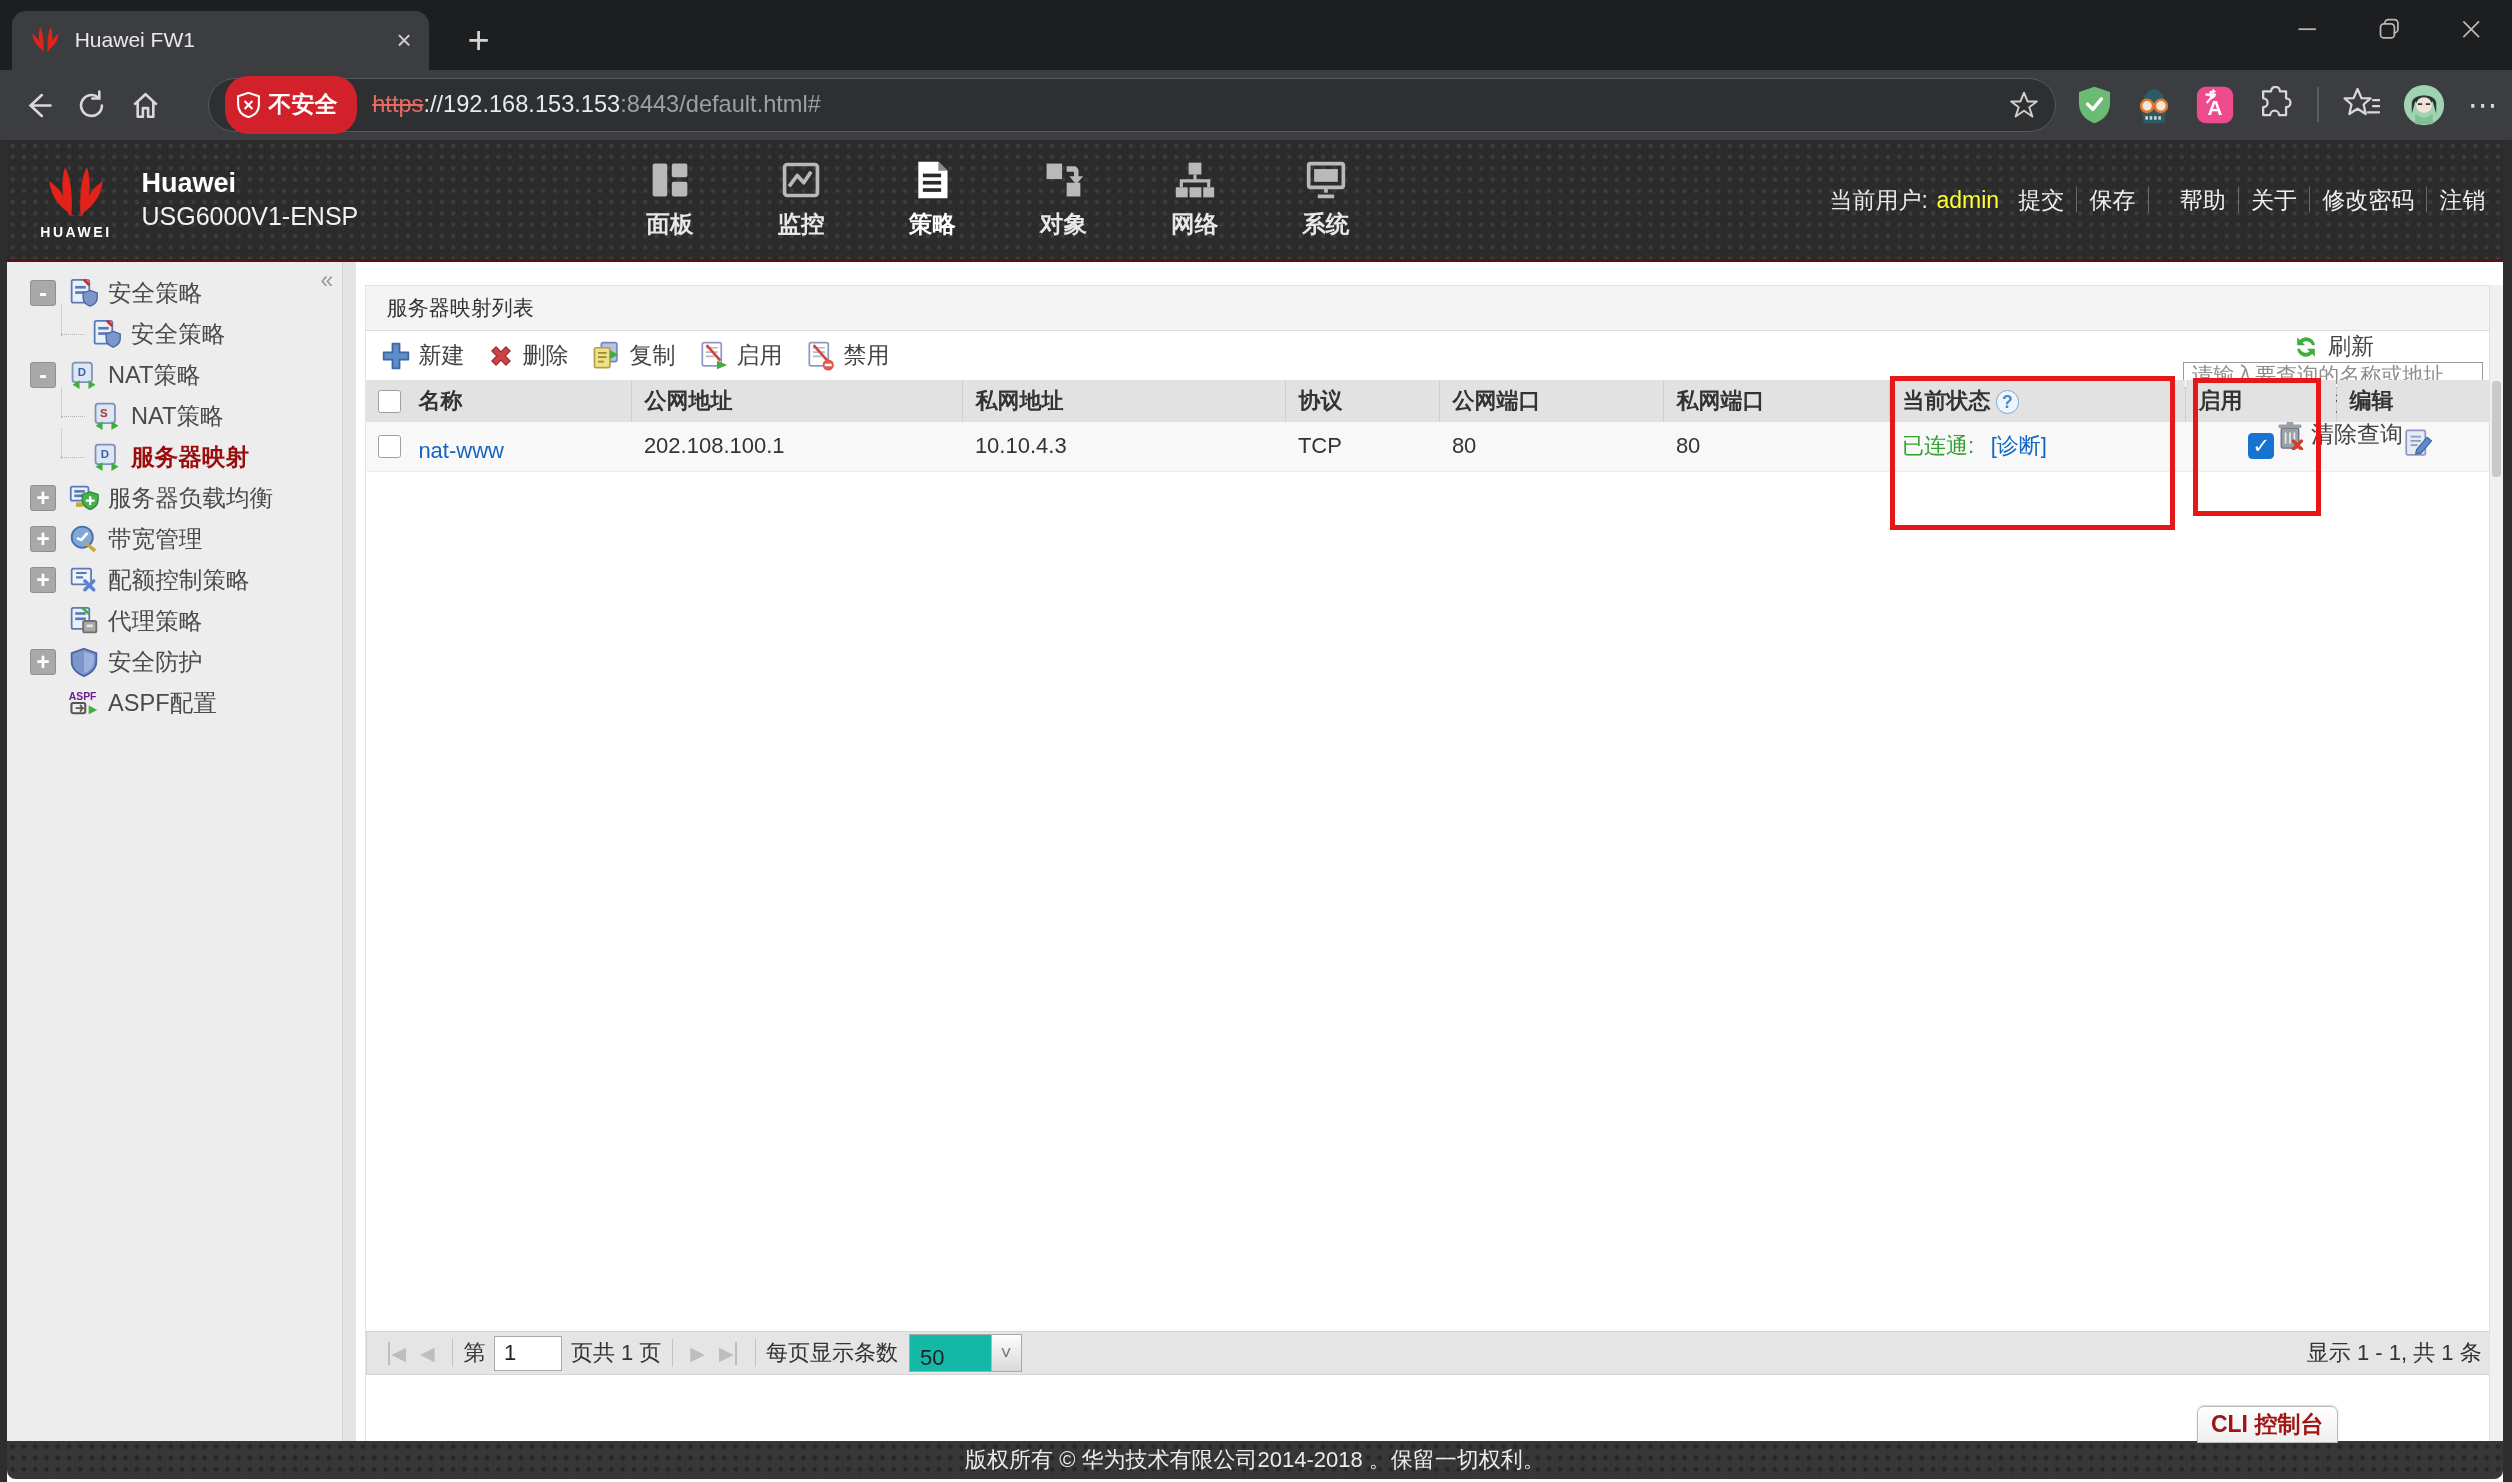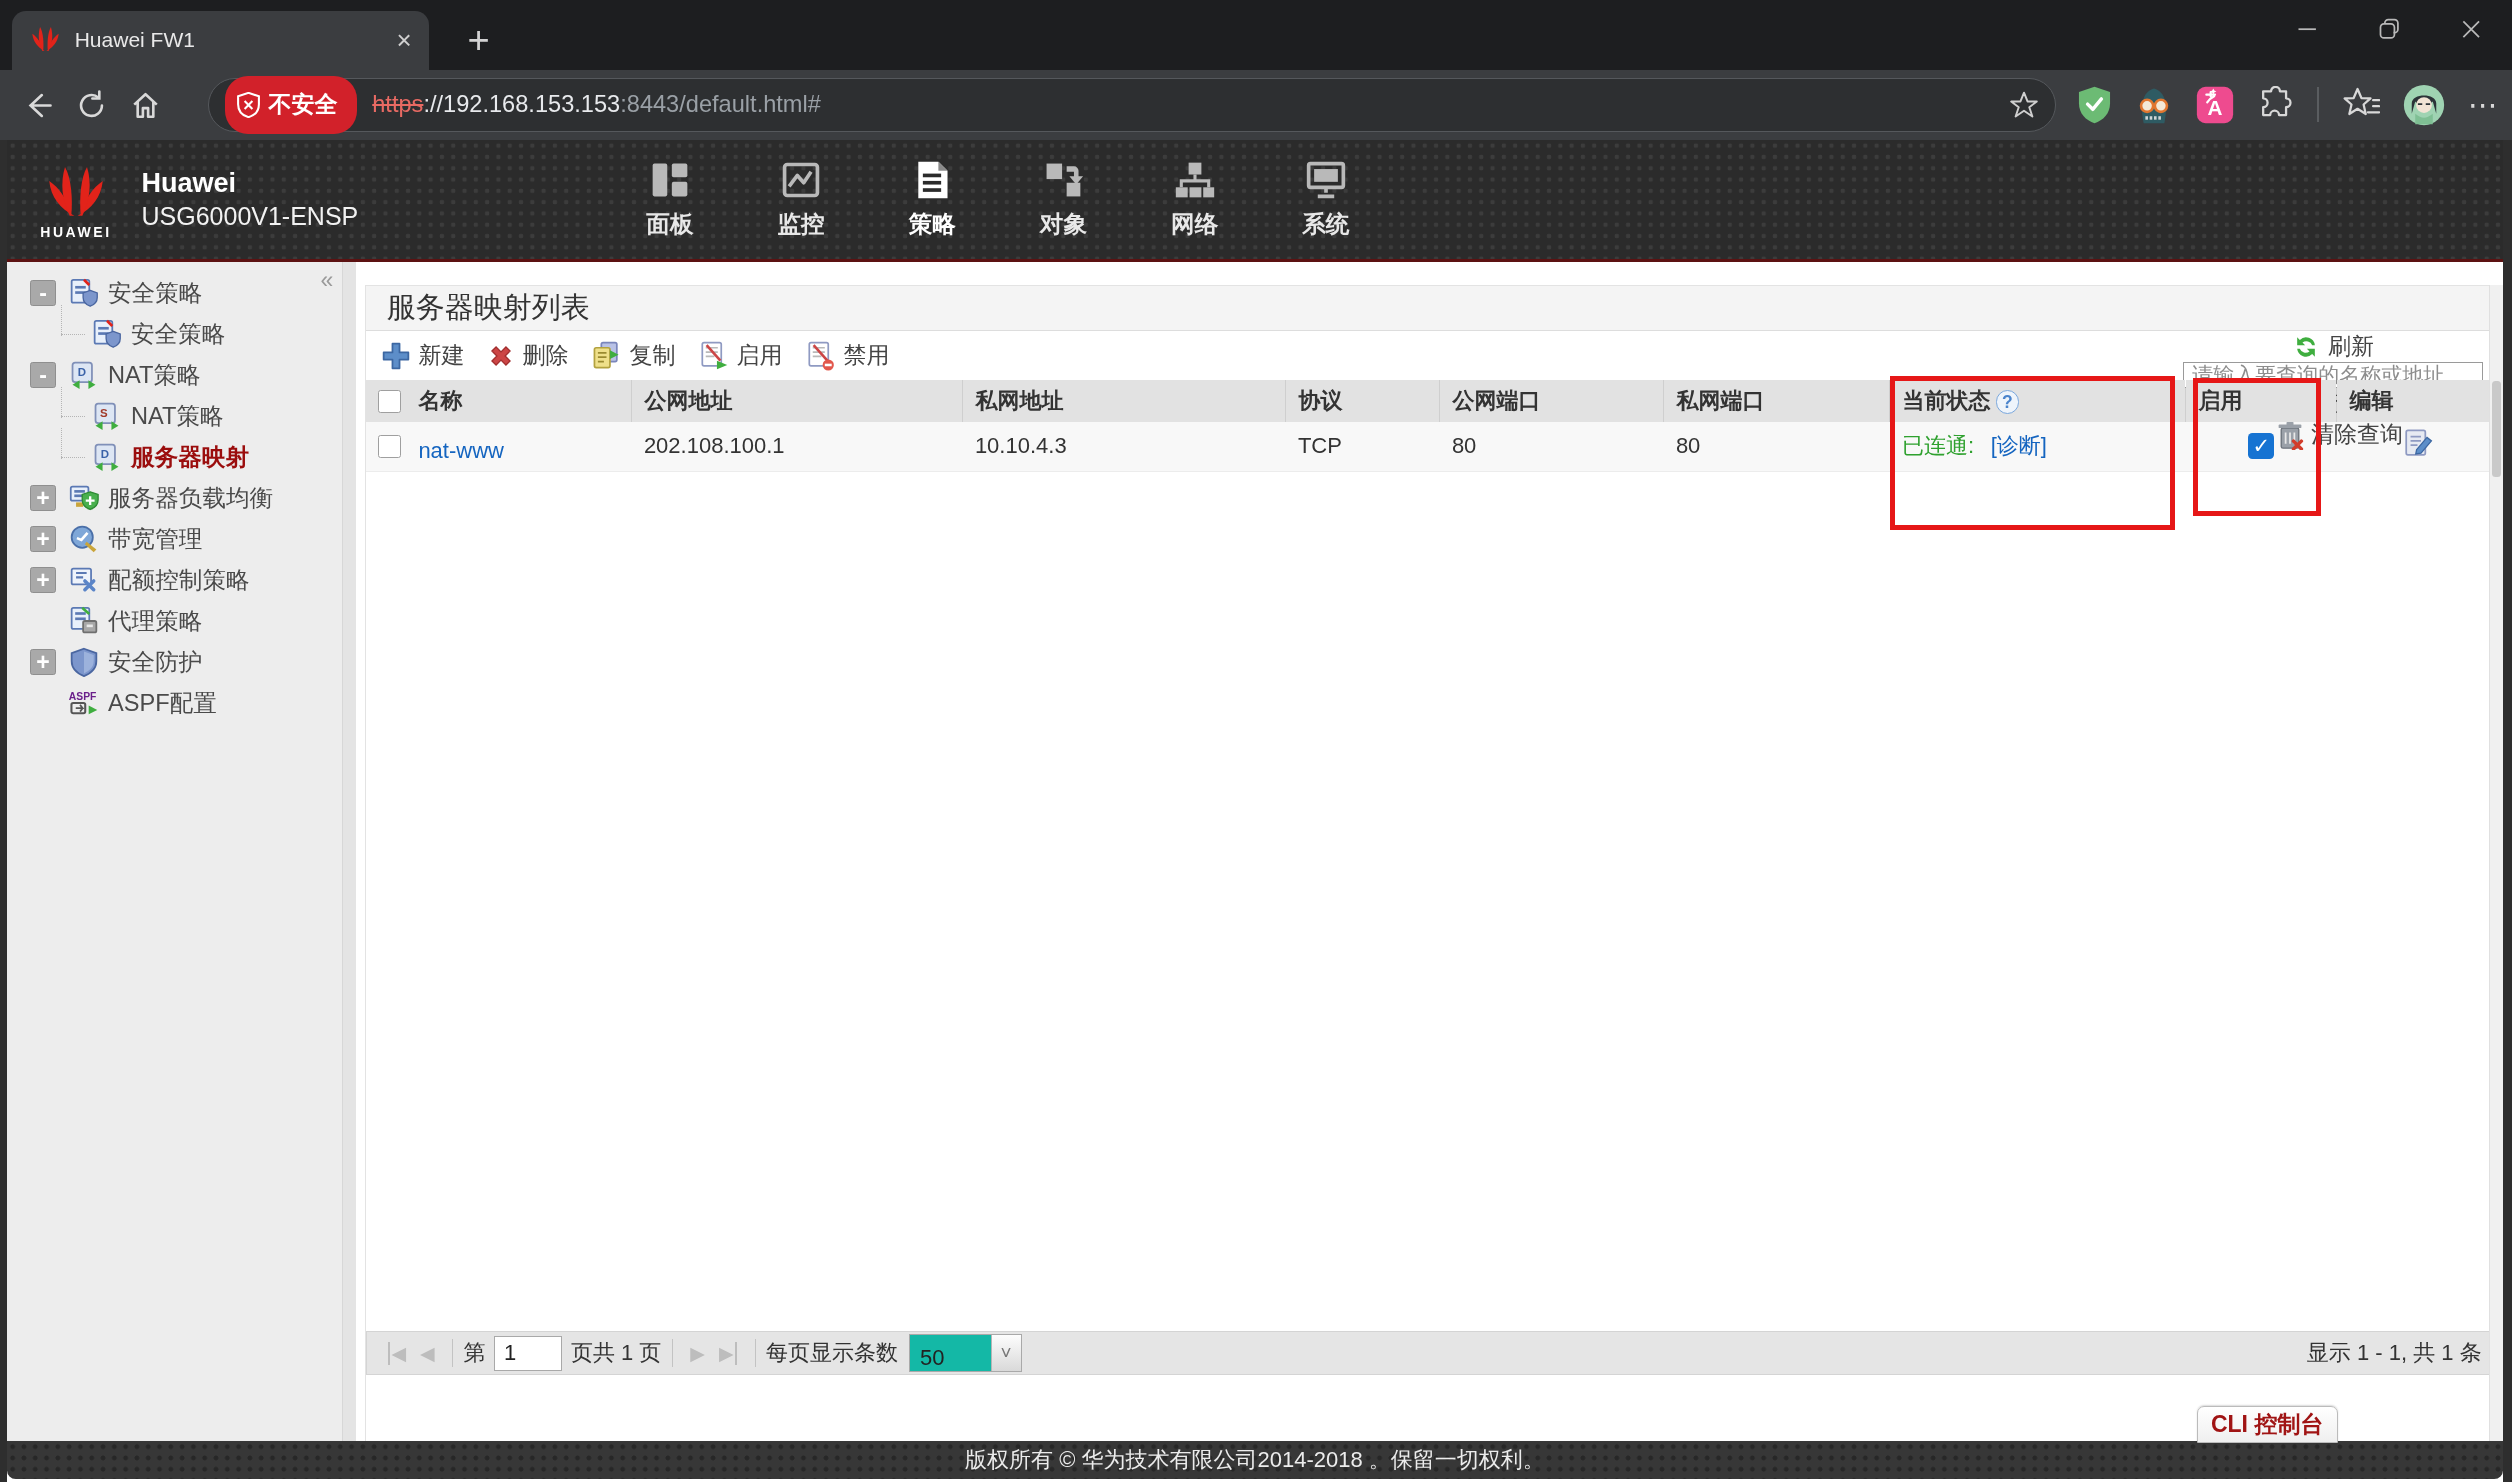--- a/index.html
+++ b/index.html
@@ -88,21 +88,21 @@
   .tree-row.lvl1::before { content:""; position:absolute; left:54px; top:-8.7px; bottom:19px; border-left:1.7px dotted #b5b5b5; }
   .tree-row.lvl1::after { content:""; position:absolute; left:54px; width:24.4px; top:20px; border-top:1.7px dotted #b5b5b5; }
   .tree-row.selected .t-label { color:#9b0d0d; font-weight:bold; }
 
   .gapcol { width:8.7px; background:#fff; }
 
   
   .panel { position:relative; width:2131px; height:1156px; margin-top:23px; background:#fff;
            border:0.9px solid #e3e3e3; border-bottom:none; }
   .panel-title { height:45px; background:#f4f4f4; border-bottom:0.9px solid #ddd; display:flex;
-                 align-items:center; padding-left:21px; font-size:29px; color:#333; }
+                 align-items:center; padding-left:21px; font-size:21px; color:#333; }
   .actionbar { height:49px; display:flex; align-items:center; padding-left:15.7px; font-size:23px; color:#444; position:relative; }
   .act { display:flex; align-items:center; gap:7px; margin-right:23px; cursor:pointer; }
   .actionbar-right { position:absolute; right:12.2px; top:0; height:49px; display:flex; align-items:center; font-size:23px; color:#444;flex-direction:column; }
   .vsep { width:0.9px; height:30px; background:#cfcfcf; margin:0 12.2px; }
   .search-input { width:300px; height:38px; border:0.9px solid #9a9a9a; font-size:21px; padding:0 8.7px; color:#333; }
   .search-input::placeholder { color:#8d8d8d; }
 
   table.grid { border-collapse:collapse; table-layout:fixed; width:2131px; font-size:22px; color:#333; }
   table.grid th { background:#e2e2e2; height:42px; text-align:left; font-weight:bold; padding:0 12.2px;
                   border-right:0.9px solid #cfcfcf; position:relative; }
@@ -349,20 +349,37 @@
         <div class="nav-item">
           <svg width="42" height="42" viewBox="0 0 46 46">
             <rect x="4" y="5" width="38" height="26" rx="2" fill="none" stroke="#b9b9b9" stroke-width="4"></rect>
             <rect x="10" y="11" width="26" height="14" fill="#b9b9b9"></rect>
             <path d="M23 31 v6 M14 41 h18" stroke="#b9b9b9" stroke-width="4"></path>
           </svg>
           <span class="nav-label">系统</span>
         </div>
       </div>
 
+      <div class="userbar">
+        <span class="user-label">当前用户:</span>
+        <span class="user-name">admin</span>
+        <span class="gap"></span>
+        <span class="hlink">提交</span>
+        <span class="sep"></span>
+        <span class="hlink">保存</span>
+        <span class="sep"></span>
+          <span class="gap"></span>
+        <span class="hlink">帮助</span>
+        <span class="sep"></span>
+        <span class="hlink">关于</span>
+        <span class="sep"></span>
+        <span class="hlink">修改密码</span>
+        <span class="sep"></span>
+        <span class="hlink">注销</span>
+      </div>
     </div>
 
     <div class="site-body">
 
       <div class="sidebar">
         <span class="collapse-ctl">«</span>
 
         <div class="tree-row lvl0">
           <span class="expander">-</span>
           <span class="t-icon">

